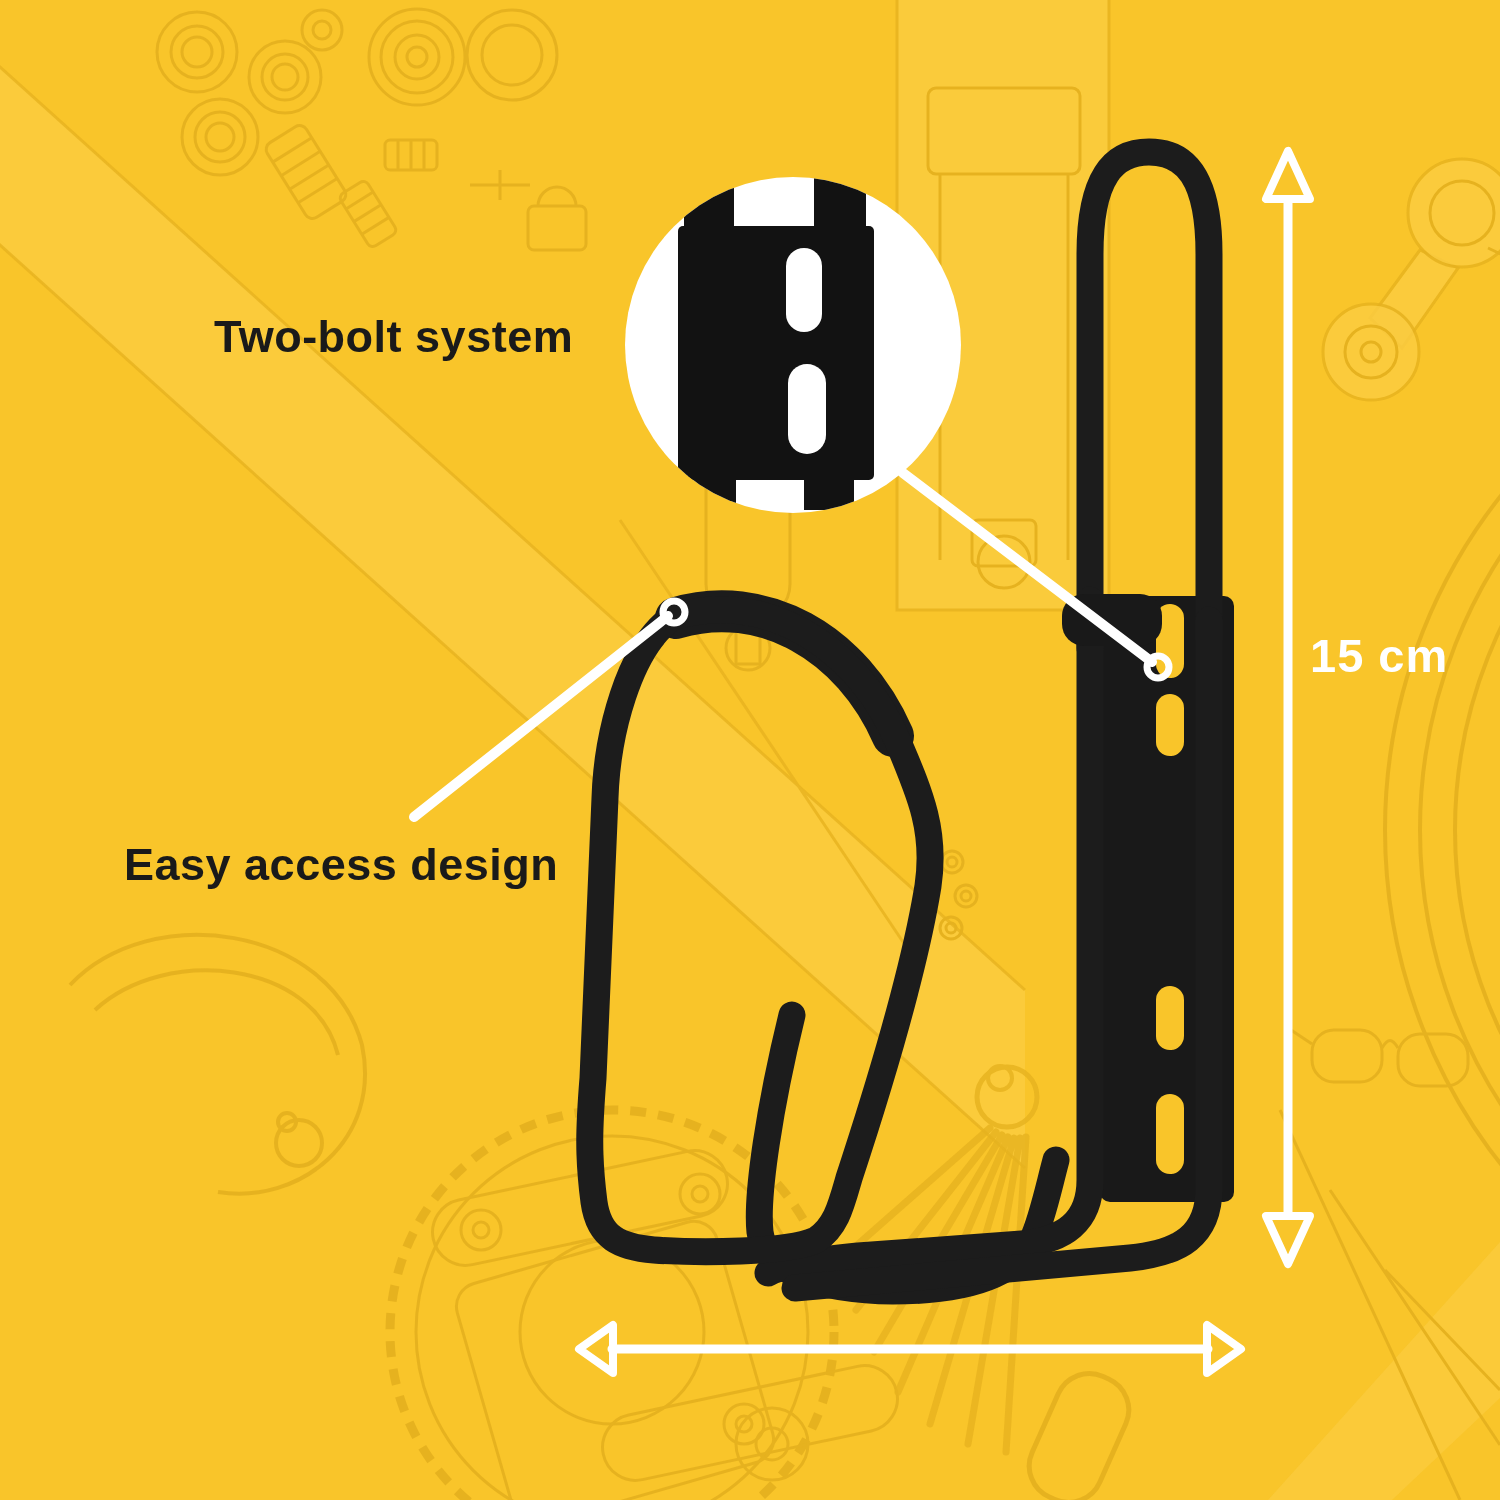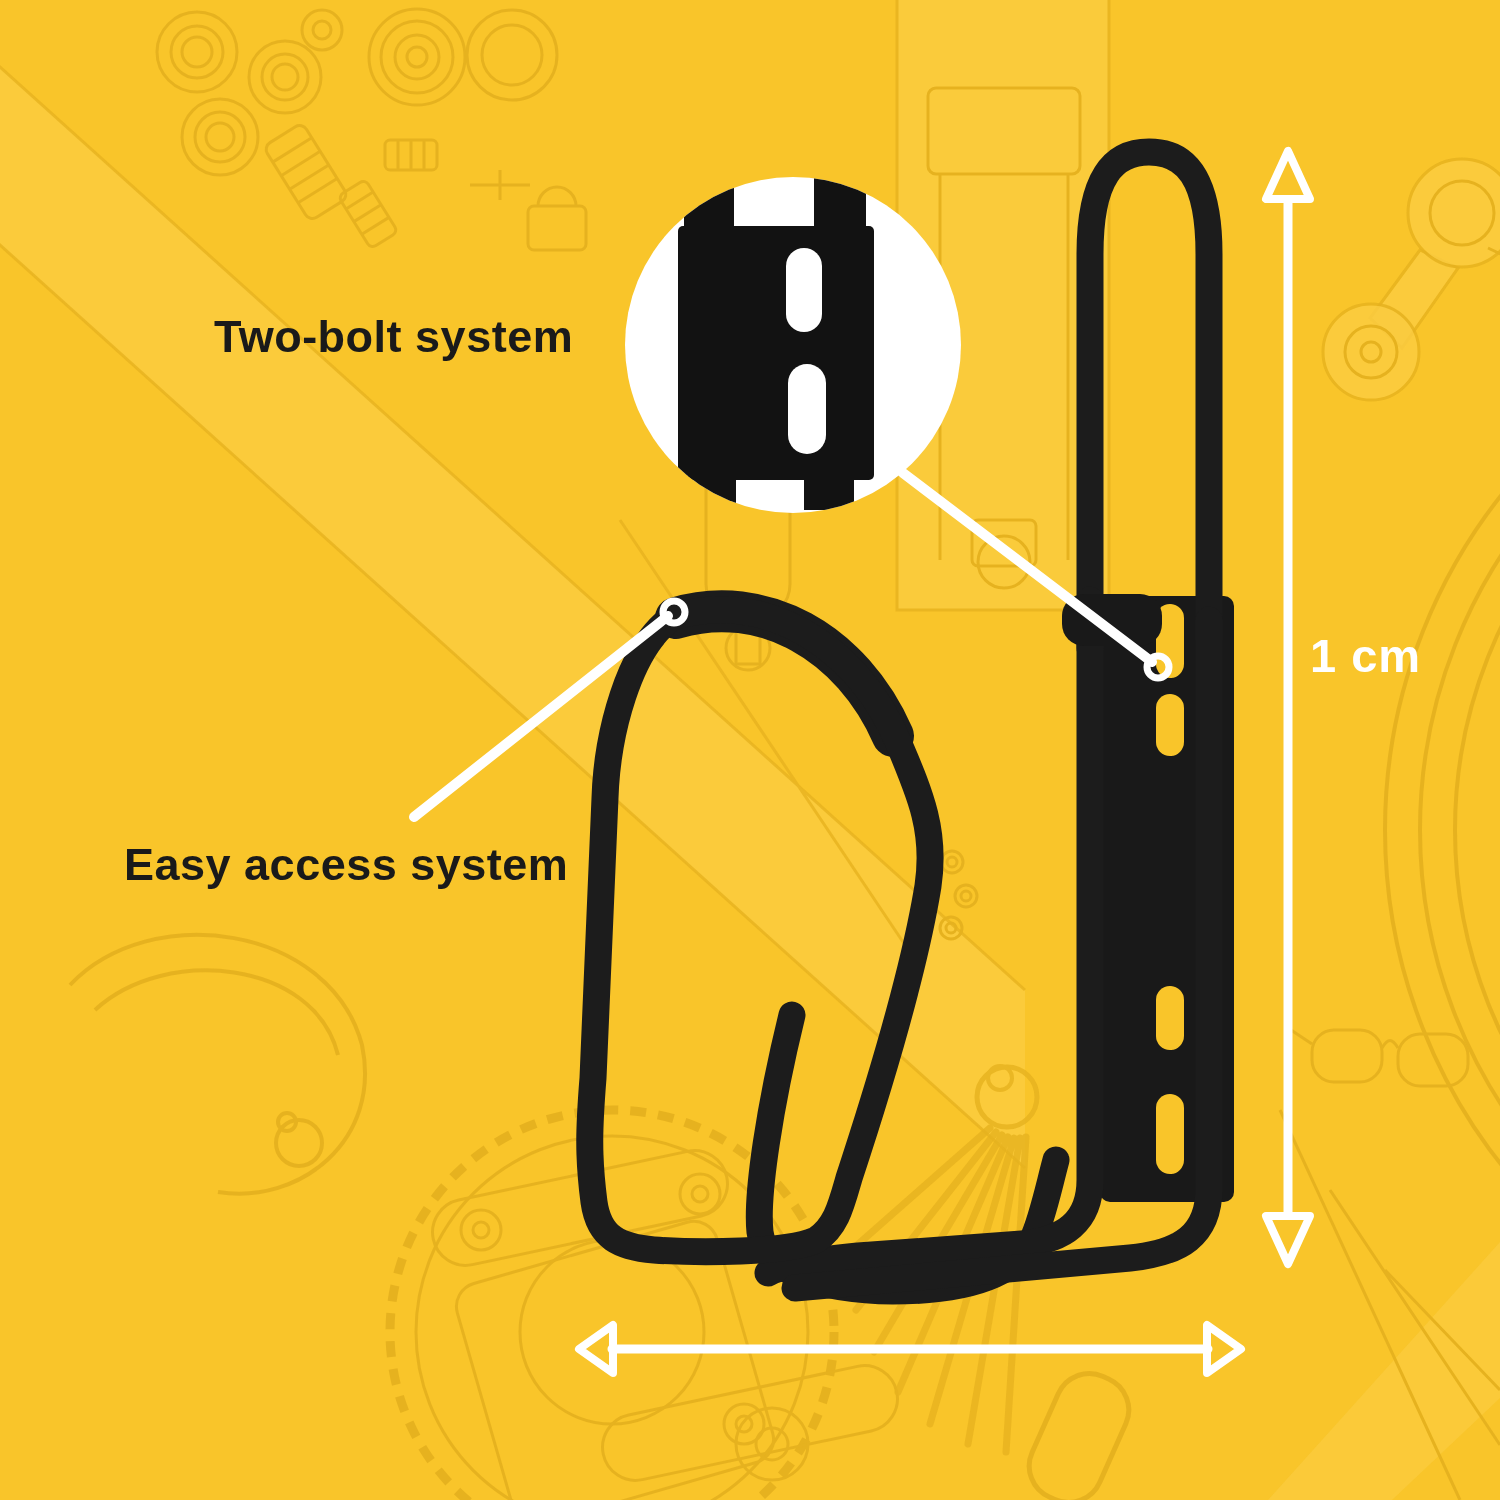--- a/index.html
+++ b/index.html
@@ -223,18 +223,18 @@
 
   <g>
     <path class="dim-line" d="M612,1349 L1208,1349"></path>
     <path class="dim-head" d="M579,1349 L613,1325 L613,1373 Z"></path>
     <path class="dim-head" d="M1241,1349 L1207,1325 L1207,1373 Z"></path>
   </g>
 </svg>
 
   <div class="label" style="left:214px;top:314px;">Two-bolt system</div>
 
-  <div class="label" style="left:124px;top:842px;">Easy access system</div>
-
-  <div class="dim-label" style="left:1310px;top:632px;">1 cm</div>
+  <div class="label" style="left:124px;top:842px;">Easy access design</div>
+
+  <div class="dim-label" style="left:1310px;top:632px;">15 cm</div>
 
 
 </div>
 
 </body></html>

